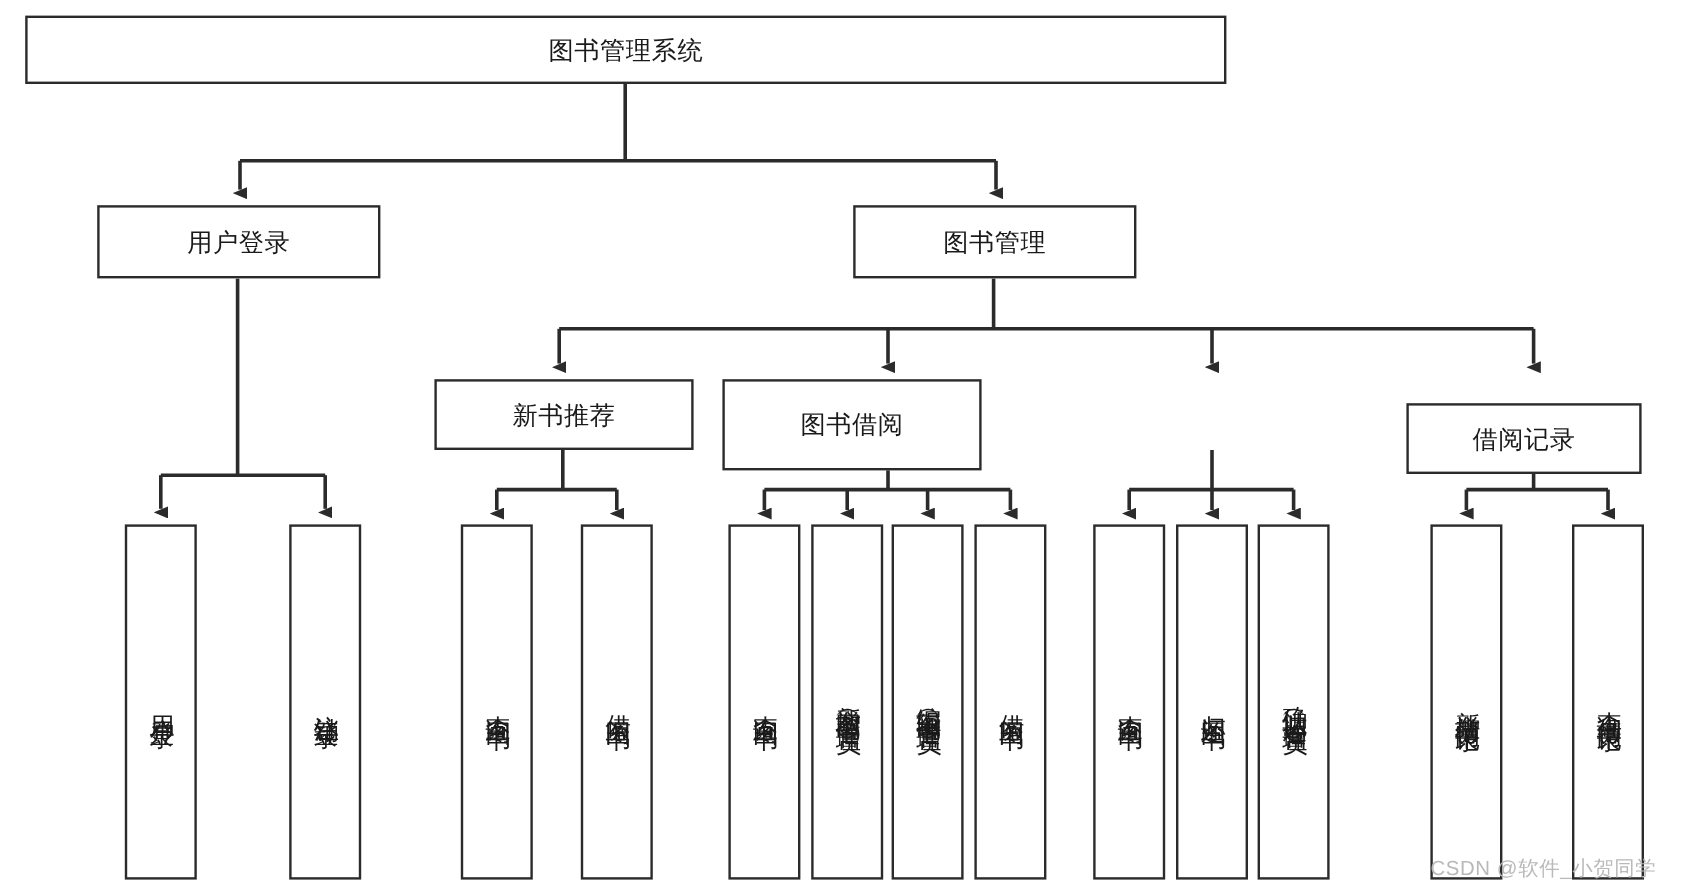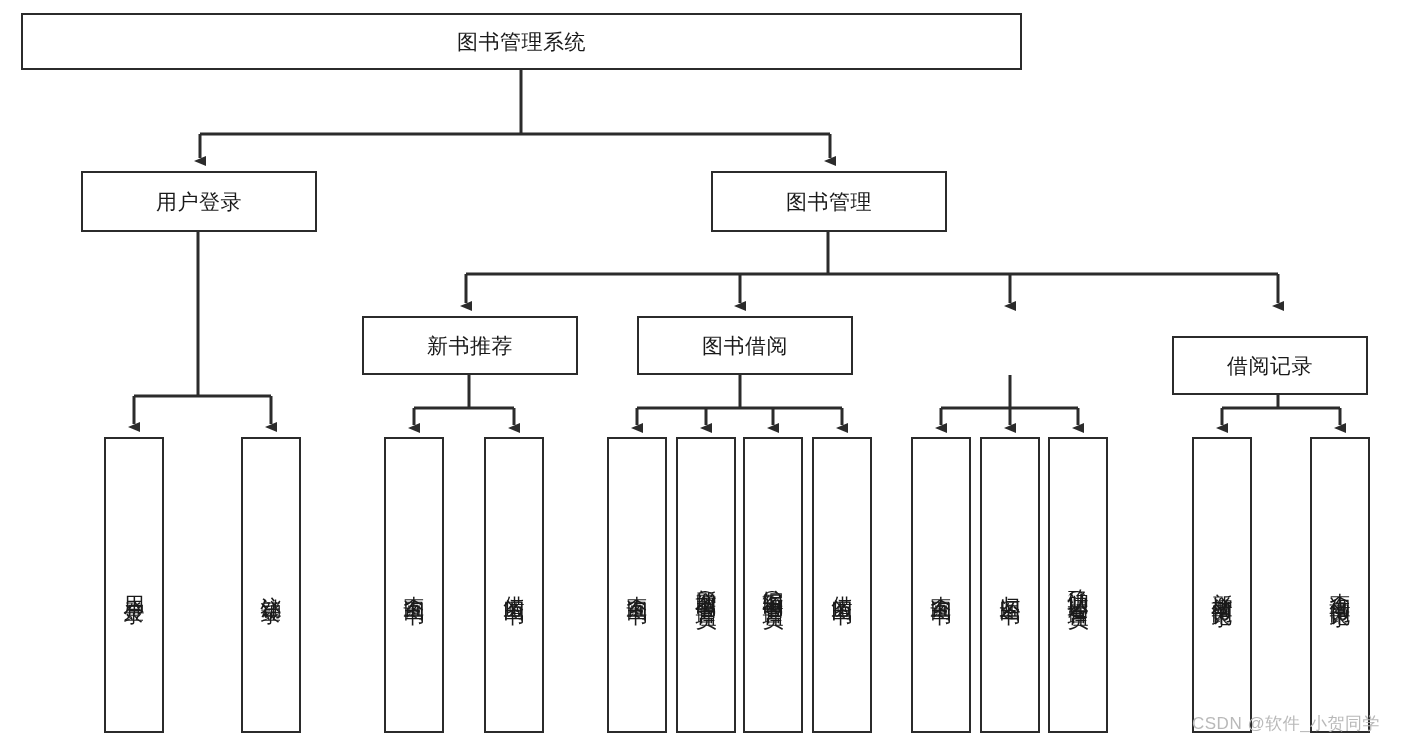--- a/index.html
+++ b/index.html
@@ -126,21 +126,21 @@
   <div class="node horiz" style="left:81px; top:171px; width:236px; height:61px;">
     <span>用户登录</span>
   </div>
   <div class="node horiz" style="left:711px; top:171px; width:236px; height:61px;">
     <span>图书管理</span>
   </div>
 
   <div class="node horiz" style="left:362px; top:316px; width:216px; height:59px;">
     <span>新书推荐</span>
   </div>
-  <div class="node horiz" style="left:637px; top:316px; width:216px; height:59px;">
+  <div class="node horiz" style="left:602px; top:316px; width:216px; height:76px;">
     <span>图书借阅</span>
   </div>
   <div class="node horiz" style="left:1172px; top:336px; width:196px; height:59px;">
     <span>借阅记录</span>
   </div>
 
   <div class="node vert" style="left:104px; top:437px; width:60px; height:296px;">
     <span class="vtext">用户登录</span>
   </div>
   <div class="node vert" style="left:241px; top:437px; width:60px; height:296px;">

